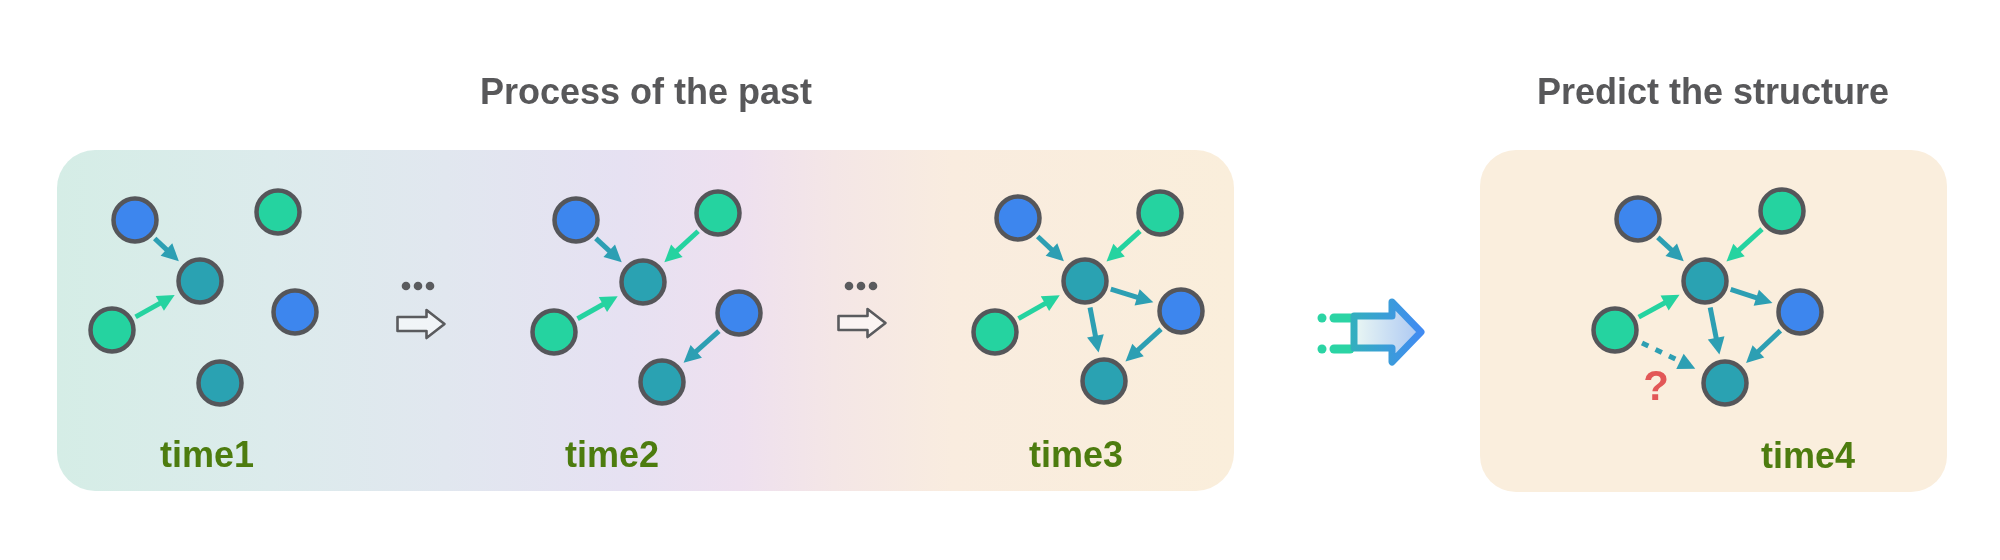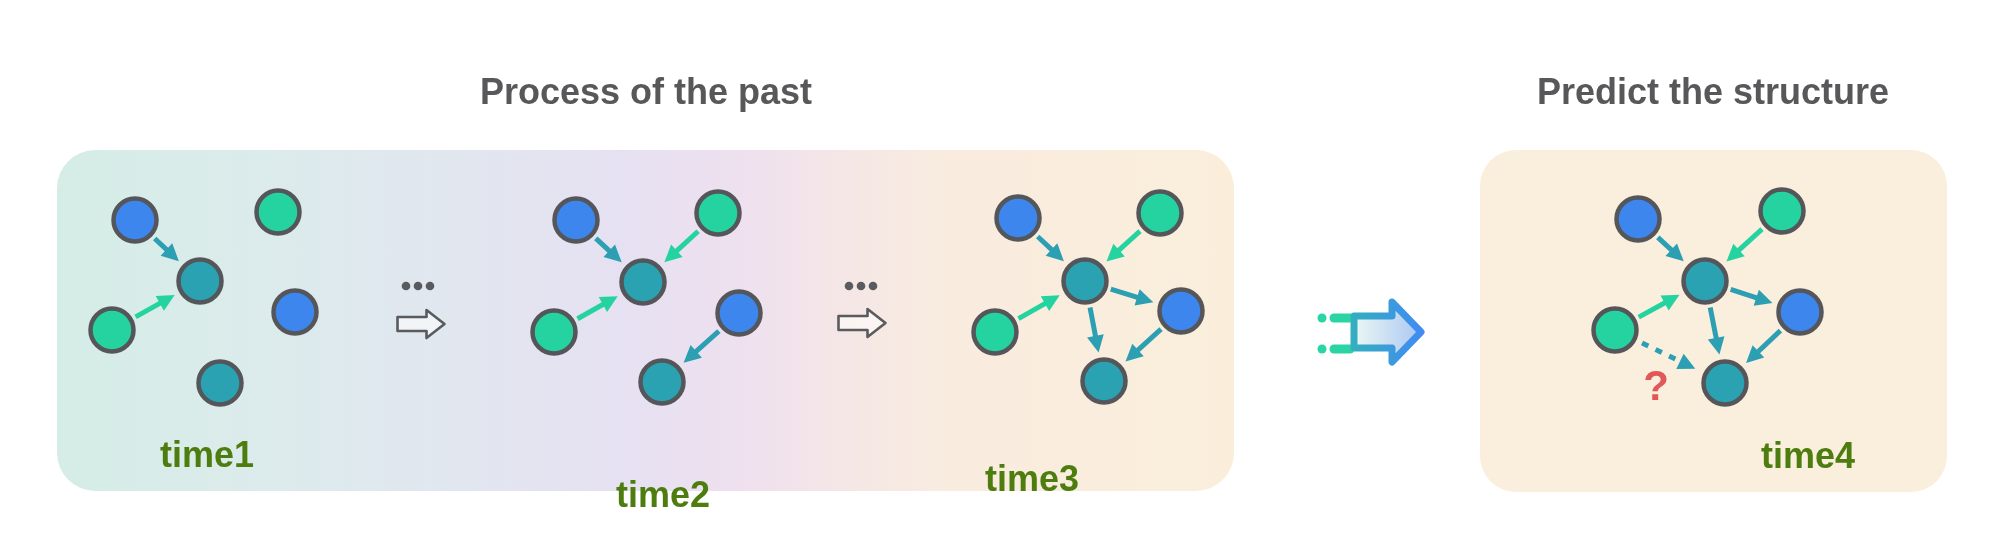--- a/index.html
+++ b/index.html
@@ -219,19 +219,19 @@
       <g>
         <circle cx="1322" cy="318" r="4.5" fill="#2bd4a4"></circle>
         <line x1="1334" y1="318" x2="1350" y2="318" stroke="#2bd4a4" stroke-width="9" stroke-linecap="round"></line>
         <circle cx="1322" cy="349" r="4.5" fill="#2bd4a4"></circle>
         <line x1="1334" y1="349" x2="1350" y2="349" stroke="#2bd4a4" stroke-width="9" stroke-linecap="round"></line>
         <path d="M1354,316 L1392,316 L1392,302 L1421,332 L1392,362 L1392,348 L1354,348 Z" fill="url(#bigFill)" stroke="url(#bigStroke)" stroke-width="7" stroke-linejoin="round"></path>
       </g>
     </svg>
 
   <div class="graph-label" style="left: 207px; top: 455px;">time1</div>
-  <div class="graph-label" style="left: 663px; top: 455px; margin-top: 40px;">time2</div>
-  <div class="graph-label" style="left: 1032px; top: 455px; margin-top: 24px;">time3</div>
+  <div class="graph-label" style="left: 612px; top: 455px;">time2</div>
+  <div class="graph-label" style="left: 1076px; top: 455px;">time3</div>
   <div class="graph-label" style="left: 1808px; top: 456px;">time4</div>
 
   <div class="question" style="left: 1656px; top: 386px; color: rgb(226, 87, 87);">?</div>
 
 </div>
 
 </body></html>

